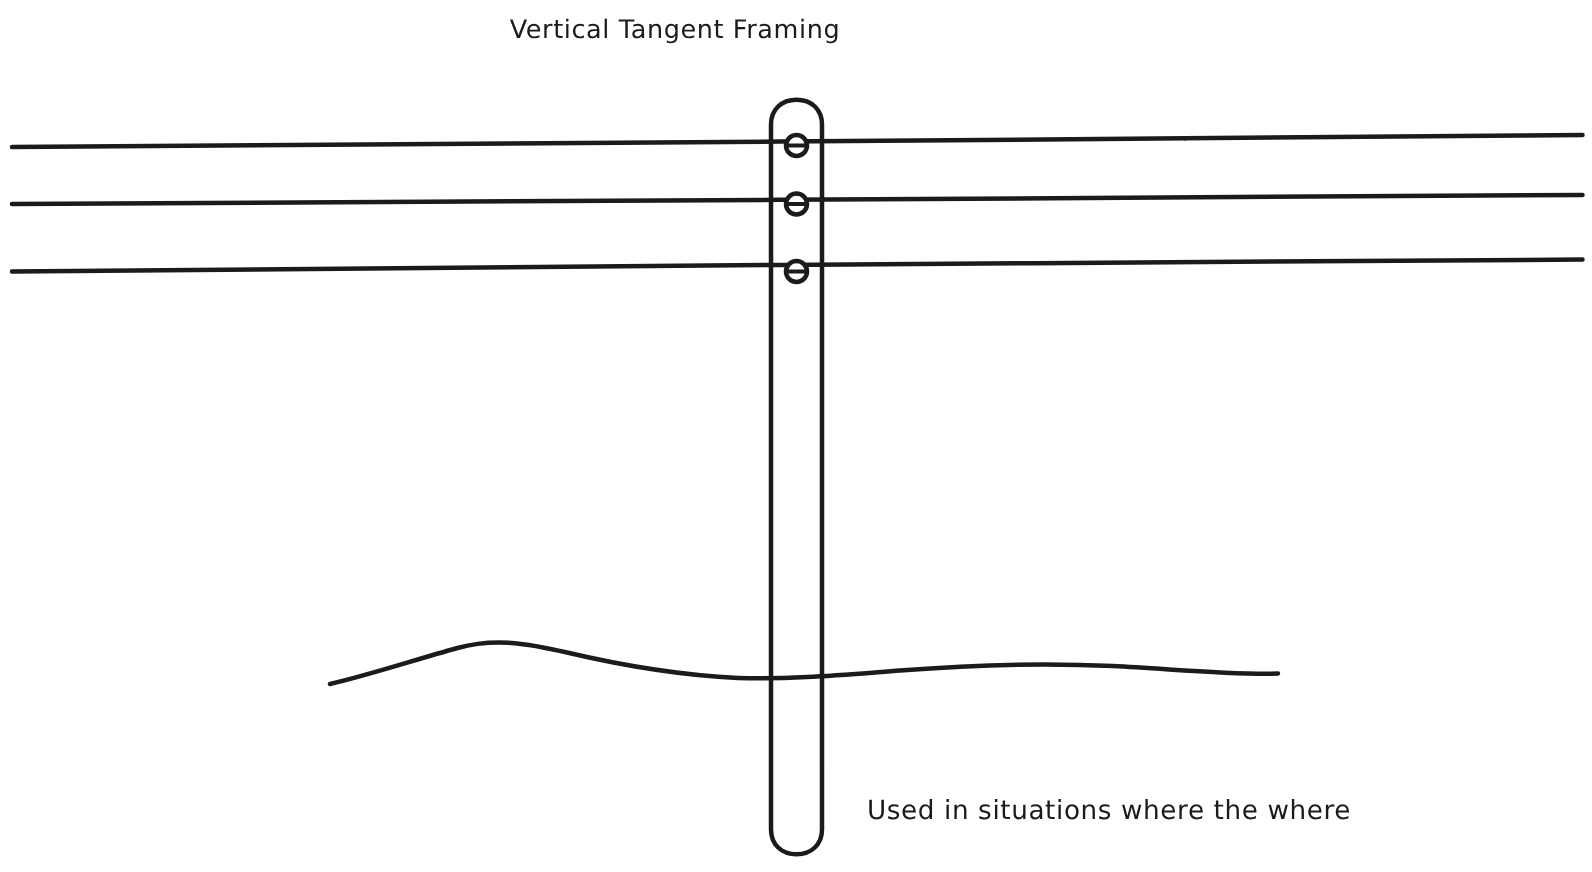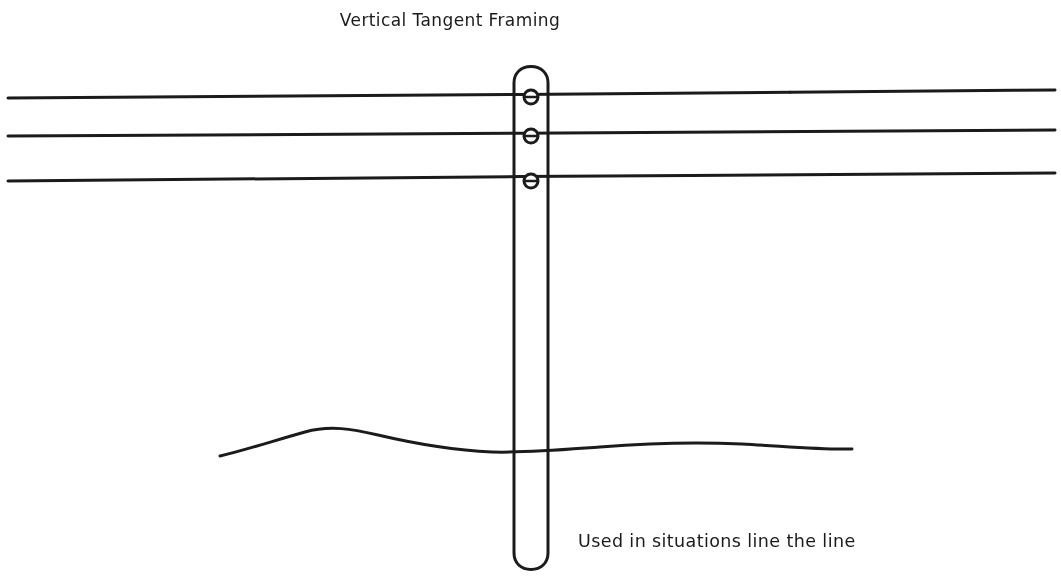--- a/index.html
+++ b/index.html
@@ -75,17 +75,17 @@
 
       <circle cx="531" cy="181" r="7" stroke-width="3" fill="#ffffff"></circle>
       <path d="M525,181 L537,181" stroke-width="2.6"></path>
 
     </g>
   </svg>
 
   <div class="hand-text" id="title-text">Vertical Tangent Framing</div>
 
   <div class="hand-text" id="caption-block">
-    <span class="caption-line">Used in situations line the line</span>
+    <span class="caption-line">Used in situations where the where</span>
     
   </div>
 
 </div>
 
 </body></html>

